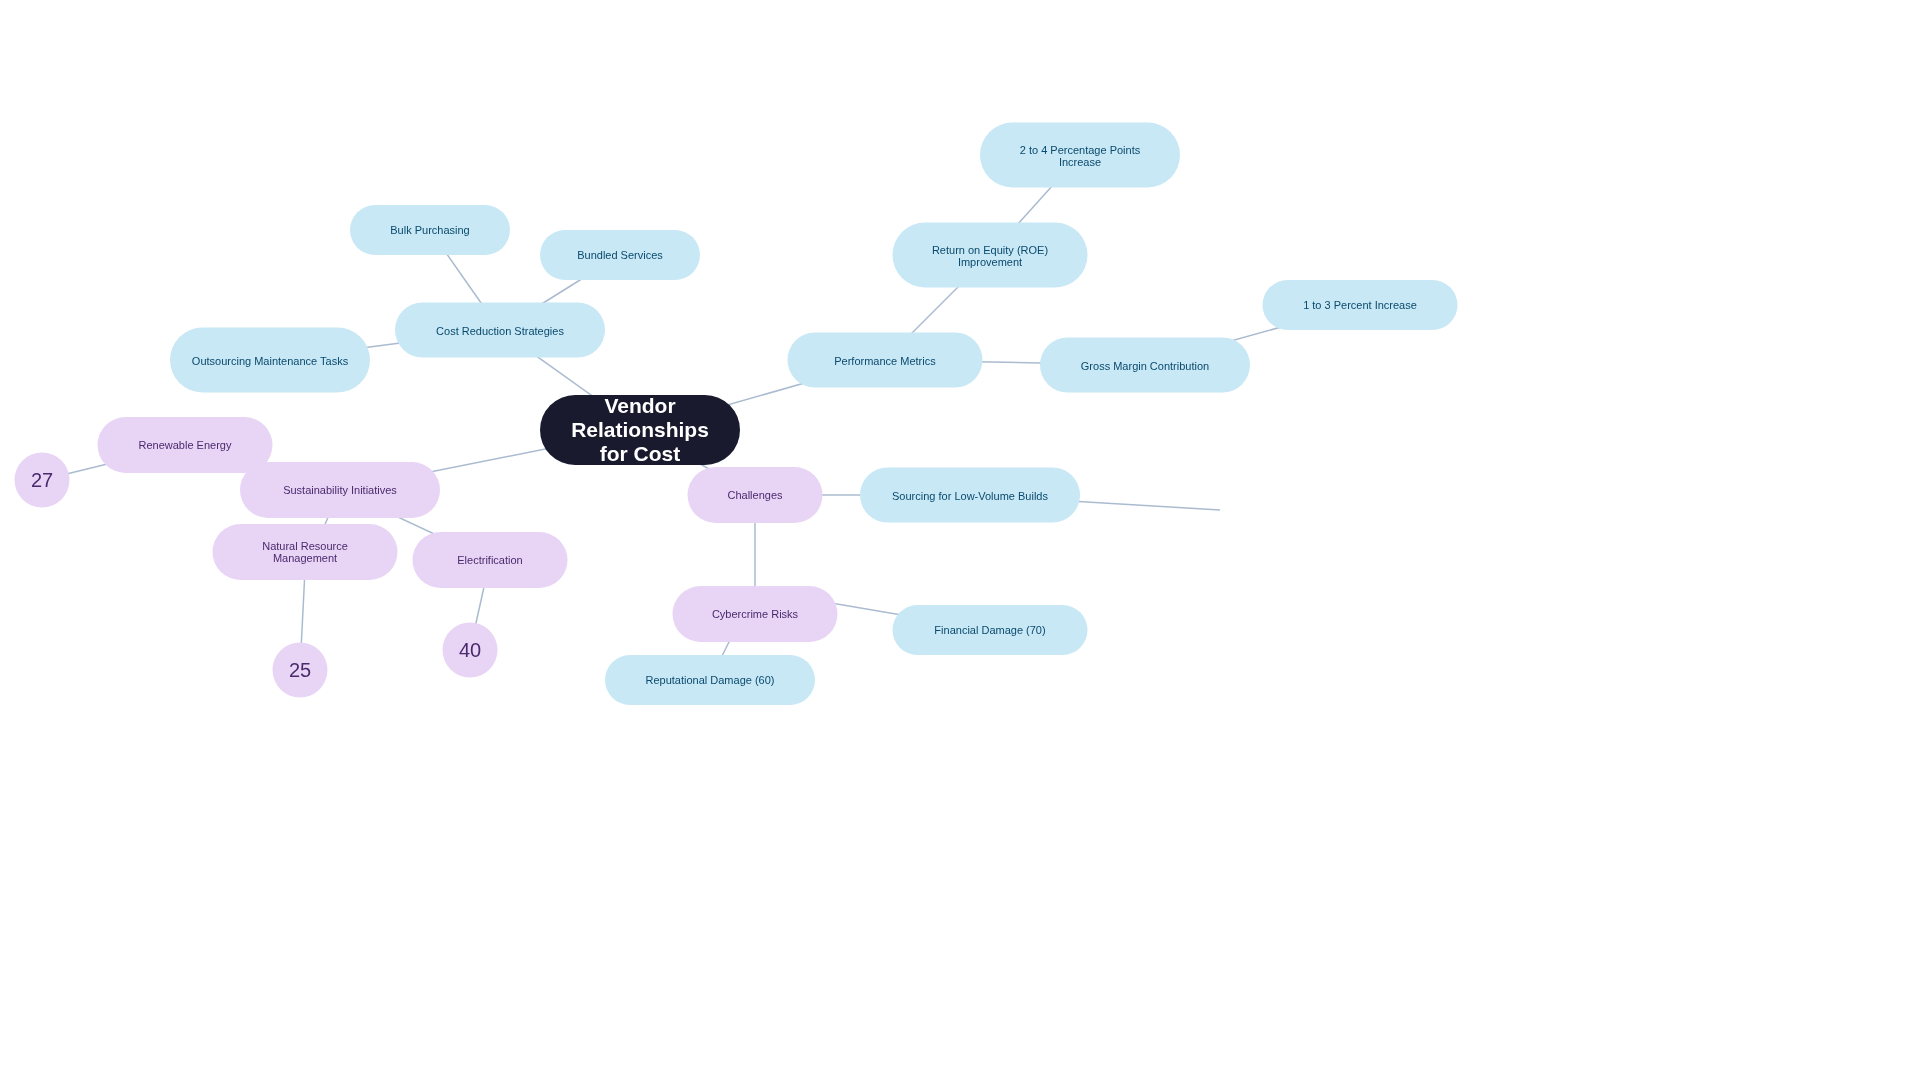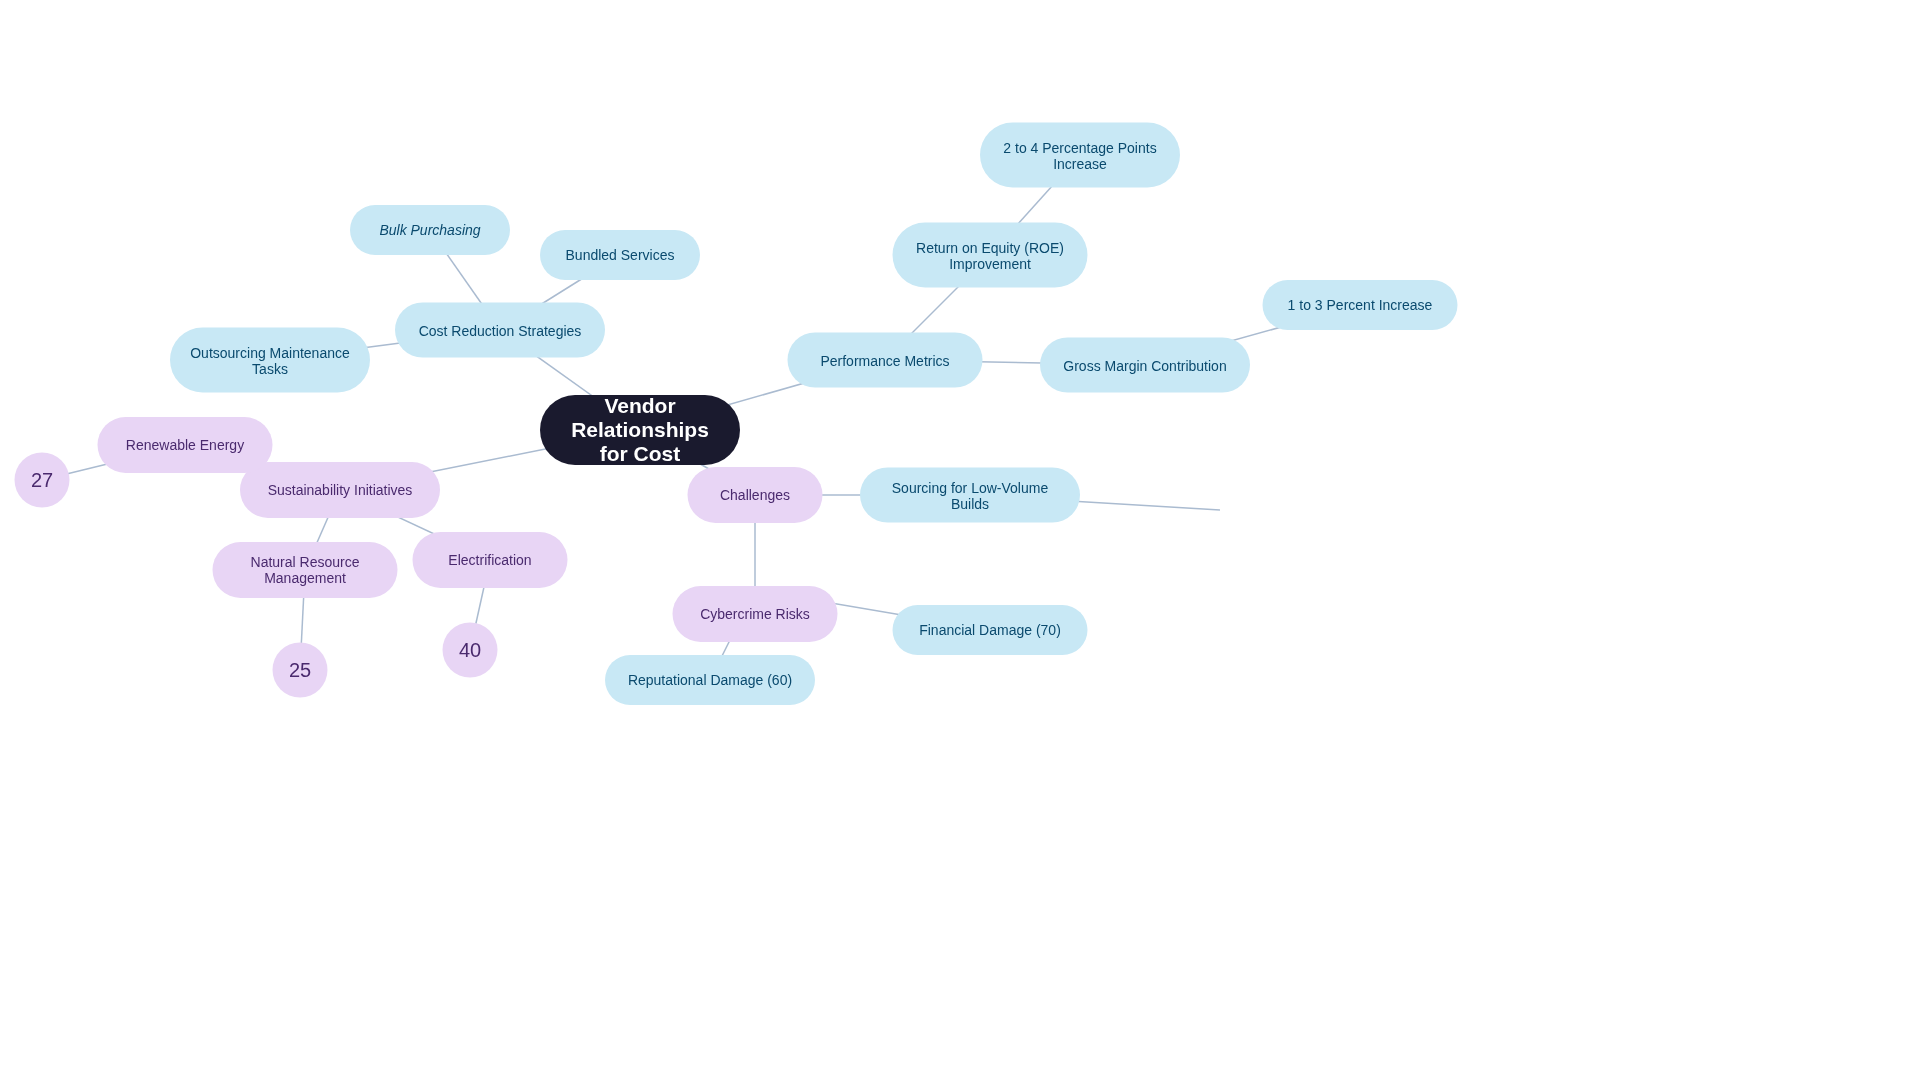--- a/index.html
+++ b/index.html
@@ -23,21 +23,21 @@
       height: 1083px;
       pointer-events: none;
     }
     .node {
       position: absolute;
       border-radius: 50px;
       display: flex;
       align-items: center;
       justify-content: center;
       text-align: center;
-      font-size: 14px;
+      font-size: 11px;
       font-weight: 500;
       cursor: pointer;
       transform: translate(-50%, -50%);
     }
     .node-center {
       background: #1a1a2e;
       color: #ffffff;
       font-size: 21px;
       font-weight: 600;
       padding: 18px 28px;
@@ -92,35 +92,35 @@
       <line x1="640" y1="430" x2="755" y2="495" stroke="#aabbd0" stroke-width="1.5"></line>
       <line x1="755" y1="495" x2="970" y2="495" stroke="#aabbd0" stroke-width="1.5"></line>
       <line x1="970" y1="495" x2="1220" y2="510" stroke="#aabbd0" stroke-width="1.5"></line>
       <line x1="755" y1="495" x2="755" y2="590" stroke="#aabbd0" stroke-width="1.5"></line>
       <line x1="755" y1="590" x2="990" y2="630" stroke="#aabbd0" stroke-width="1.5"></line>
       <line x1="755" y1="590" x2="710" y2="680" stroke="#aabbd0" stroke-width="1.5"></line>
     </svg>
 <div class="node node-center" style="left: 640px; top: 430px;">Optimizing Vendor
 Relationships for Cost Savings</div>
     <div class="node node-blue" style="width: 210px; height: 55px; left: 500px; top: 330px;">Cost Reduction Strategies</div>
-    <div class="node node-blue" style="width: 160px; height: 50px; left: 430px; top: 230px; font-style: italic;">Bulk Purchasing</div>
+    <div class="node node-blue" style="width: 160px; height: 50px; left: 430px; top: 230px;">Bulk Purchasing</div>
     <div class="node node-blue" style="width: 160px; height: 50px; left: 620px; top: 255px;">Bundled Services</div>
     <div class="node node-blue" style="width: 200px; height: 65px; left: 270px; top: 360px;">Outsourcing Maintenance
 Tasks</div>
     <div class="node node-blue" style="width: 195px; height: 55px; left: 885px; top: 360px;">Performance Metrics</div>
     <div class="node node-blue" style="width: 195px; height: 65px; left: 990px; top: 255px;">Return on Equity (ROE)
 Improvement</div>
     <div class="node node-blue" style="width: 200px; height: 65px; left: 1080px; top: 155px;">2 to 4 Percentage Points
 Increase</div>
     <div class="node node-blue" style="width: 210px; height: 55px; left: 1145px; top: 365px;">Gross Margin Contribution</div>
     <div class="node node-blue" style="width: 195px; height: 50px; left: 1360px; top: 305px;">1 to 3 Percent Increase</div>
     <div class="node node-purple" style="width: 200px; height: 55px; left: 340px; top: 490px;">Sustainability Initiatives</div>
     <div class="node node-purple" style="width: 175px; height: 50px; left: 185px; top: 445px;">Renewable Energy</div>
     <div class="node node-circle node-circle-purple" style="left: 42px; top: 480px;">27</div>
-    <div class="node node-purple" style="width: 185px; height: 49px; left: 305px; top: 570px; text-align: center;">Natural Resource
+    <div class="node node-purple" style="width: 185px; height: 49px; left: 305px; top: 552px; text-align: center;">Natural Resource
 Management</div>
     <div class="node node-circle node-circle-purple" style="left: 300px; top: 670px;">25</div>
     <div class="node node-purple" style="width: 155px; height: 50px; left: 490px; top: 560px;">Electrification</div>
     <div class="node node-circle node-circle-purple" style="left: 470px; top: 650px;">40</div>
     <div class="node node-purple" style="width: 135px; height: 50px; left: 755px; top: 495px;">Challenges</div>
     <div class="node node-blue" style="width: 220px; height: 55px; left: 970px; top: 495px;">Sourcing for Low-Volume Builds</div>
     <div class="node node-purple" style="width: 165px; height: 50px; left: 755px; top: 590px; margin-top: 24px;">Cybercrime Risks</div>
     <div class="node node-blue" style="width: 195px; height: 50px; left: 990px; top: 630px;">Financial Damage (70)</div>
     <div class="node node-blue" style="width: 210px; height: 50px; left: 710px; top: 680px;">Reputational Damage (60)</div>
   </div>

